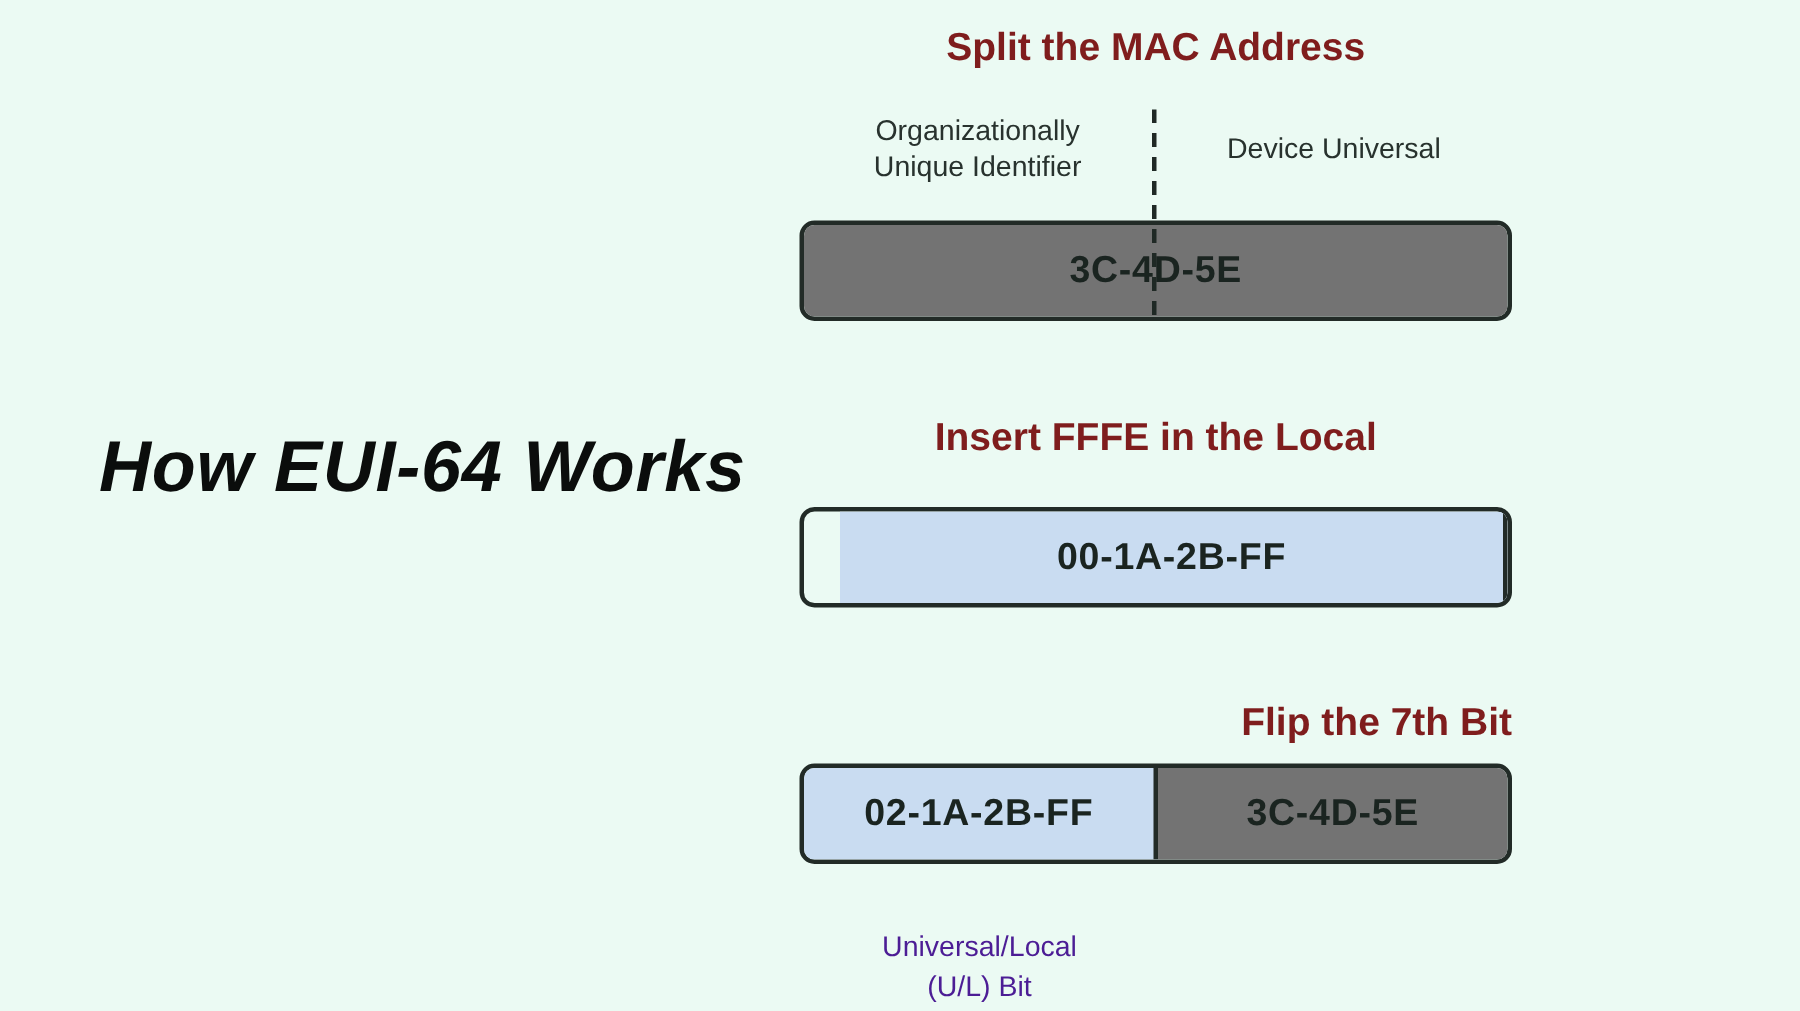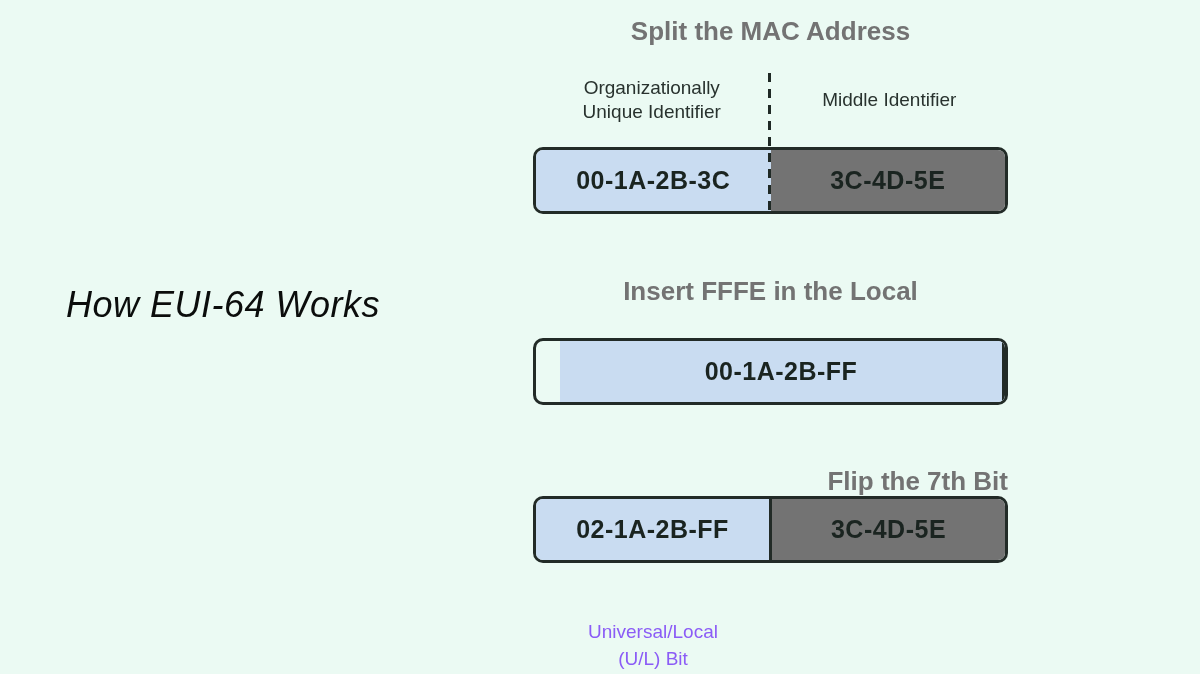--- a/index.html
+++ b/index.html
@@ -17,38 +17,38 @@
     background: #ebfaf3;
     overflow: hidden;
   }
 
   
   .main-title {
     position: absolute;
     left: 66px;
     top: 284px;
     margin: 0;
-    font-size: 36px;
-    font-weight: 400;
+    font-size: 48px;
+    font-weight: 700;
     font-style: italic;
     color: #0b0d0c;
     letter-spacing: 0.5px;
     white-space: nowrap;
   }
 
   
   .step-title {
     position: absolute;
     left: 533px;
     width: 475px;
     margin: 0;
     text-align: center;
     font-size: 26px;
     font-weight: 700;
-    color: #737373;
+    color: #7f1d1d;
     white-space: nowrap;
   }
   .step-title.t1 { top: 16px; }
   .step-title.t2 { top: 276px; }
   .step-title.t3 { top: 466px; text-align: right; }
 
   
   .labels-row {
     position: absolute;
     left: 533px;
@@ -92,21 +92,21 @@
     height: 67px;
     box-sizing: border-box;
     border: 3px solid #222b27;
     border-radius: 10px;
     display: flex;
     overflow: hidden;
     z-index: 2;
   }
   .byte-box.b1 { top: 147px; }
   .byte-box.b2 { top: 338px; padding-left: 24px; }
-  .byte-box.b3 { top: 496px; }
+  .byte-box.b3 { top: 509px; }
   .byte-box .half {
     flex: 1 1 50%;
     display: flex;
     align-items: center;
     justify-content: center;
     font-size: 25px;
     font-weight: 700;
     color: #1a2420;
     letter-spacing: 0.5px;
     white-space: nowrap;
@@ -117,46 +117,45 @@
 
   
   .footnote {
     position: absolute;
     left: 533px;
     top: 618px;
     width: 240px;
     text-align: center;
     font-size: 19px;
     font-weight: 500;
-    color: #8b5cf6;
+    color: #4c1d95;
     line-height: 27px;
   }
 </style>
 </head>
 <body>
 
 <div class="canvas">
 
   <h1 class="main-title">How EUI-64 Works</h1>
 
   <h2 class="step-title t1">Split the MAC Address</h2>
 
   <div class="labels-row">
     <div class="label-cell">
       <span><span>Organizationally</span><br><span>Unique Identifier</span></span>
     </div>
     <div class="label-cell">
-      <span>Middle Identifier</span>
+      <span>Device Universal</span>
     </div>
   </div>
 
   <div class="dashed-line"></div>
 
   <div class="byte-box b1">
-    <div class="half blue">00-1A-2B-3C</div>
     <div class="half green">3C-4D-5E</div>
   </div>
 
   <h2 class="step-title t2">Insert FFFE in the Local</h2>
 
   <div class="byte-box b2 solid-divider">
     <div class="half blue">00-1A-2B-FF</div>
   </div>
 
   <h2 class="step-title t3">Flip the 7th Bit</h2>

